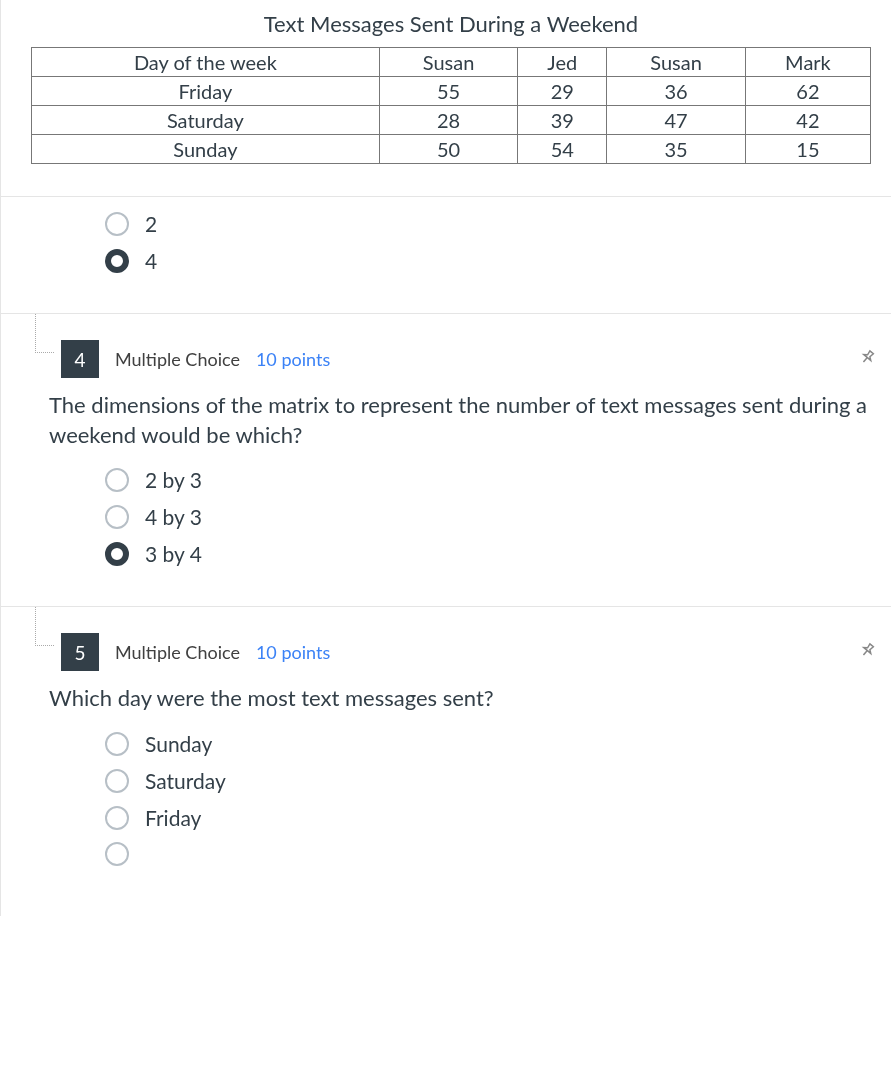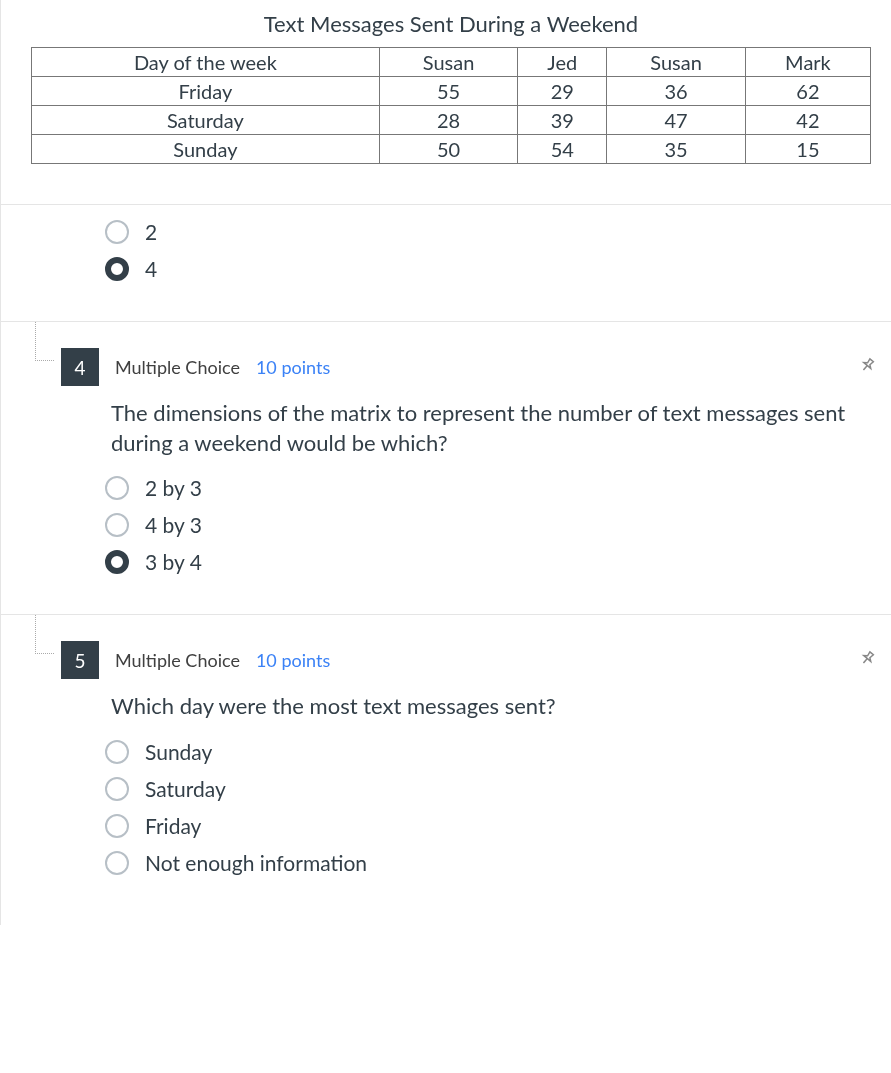--- a/index.html
+++ b/index.html
@@ -1,32 +1,32 @@
 <!DOCTYPE html>
 <html><head>
 <meta charset="utf-8">
 <style>
 body { margin:0; font-family:"Lato","Helvetica Neue",Helvetica,Arial,sans-serif; color:#333f48; background:#fff; font-size:20px; }
 .page { border-left:1px solid #e5e5e5; padding-bottom:30px; }
-.sticky { padding:4px 20px 12px 30px; border-bottom:1px solid #e5e5e5; }
+.sticky { padding:4px 20px 4px 30px; border-bottom:1px solid #e5e5e5; }
 .sticky h3 { text-align:center; font-weight:400; margin:6px 0 10px; font-size:22px; }
 table.data { width:100%; border-collapse:collapse; margin-bottom:28px; }
 table.data th, table.data td { border:1px solid #777; text-align:center; padding:2px 4px; font-weight:400; font-size:20px; }
 .options { padding:8px 0 14px 104px; }
 .opt { display:flex; align-items:center; gap:16px; padding:6px 0; font-size:21px; }
 .radio { width:20px; height:20px; border:2px solid #b7bfc6; border-radius:50%; flex-shrink:0; position:relative; }
 .radio.sel { border:6px solid #333f48; width:12px; height:12px; }
 .question { border-top:1px solid #e5e5e5; margin-top:20px; }
 .qhead { display:flex; align-items:center; gap:16px; padding:26px 16px 0 60px; position:relative; }
 .tree { position:absolute; left:34px; top:0; width:18px; height:38px; border-left:1px dotted #aaa; border-bottom:1px dotted #aaa; }
 .qnum { background:#333f48; color:#fff; width:38px; height:38px; display:flex; align-items:center; justify-content:center; font-size:19px; }
 .qtype { color:#404040; font-size:18px; }
 .qpts { color:#3b82f6; font-size:18px; }
 .pin { margin-left:auto; color:#888; transform:rotate(40deg); font-size:18px; cursor:pointer; }
-.qtext { padding:12px 16px 4px 110px; font-size:22px; line-height:1.35; }
+.qtext { padding:12px 16px 4px 48px; font-size:22px; line-height:1.35; }
 </style>
 </head>
 <body>
 
 <div class="page">
 
   <div class="sticky">
     <h3>Text Messages Sent During a Weekend</h3>
     <table class="data">
       <tbody>
@@ -126,18 +126,17 @@
       <div class="opt">
           <span class="radio"></span>
           <span>Saturday</span>
         </div>
       <div class="opt">
           <span class="radio"></span>
           <span>Friday</span>
         </div>
       <div class="opt">
           <span class="radio"></span>
-          <span>Not enough information</span>
         </div>
     </div>
   </div>
 
 </div>
 
 </body></html>

